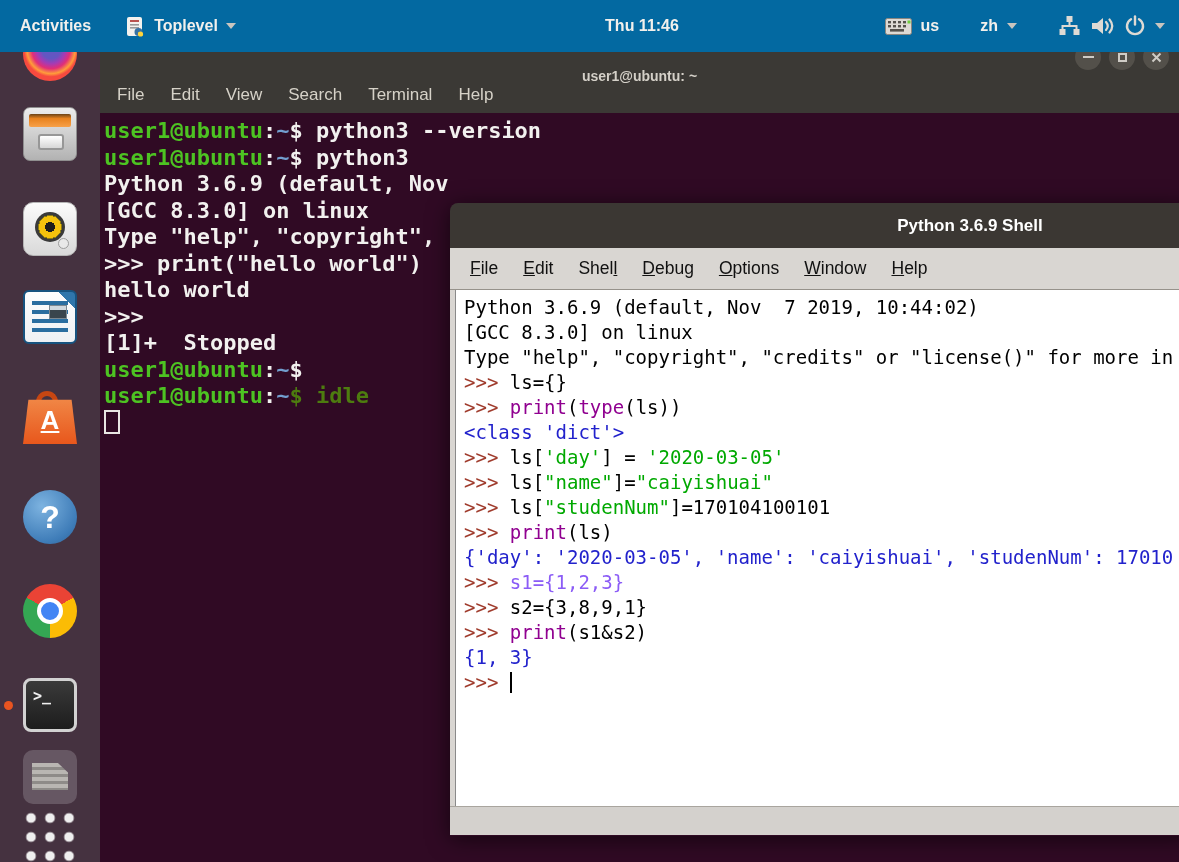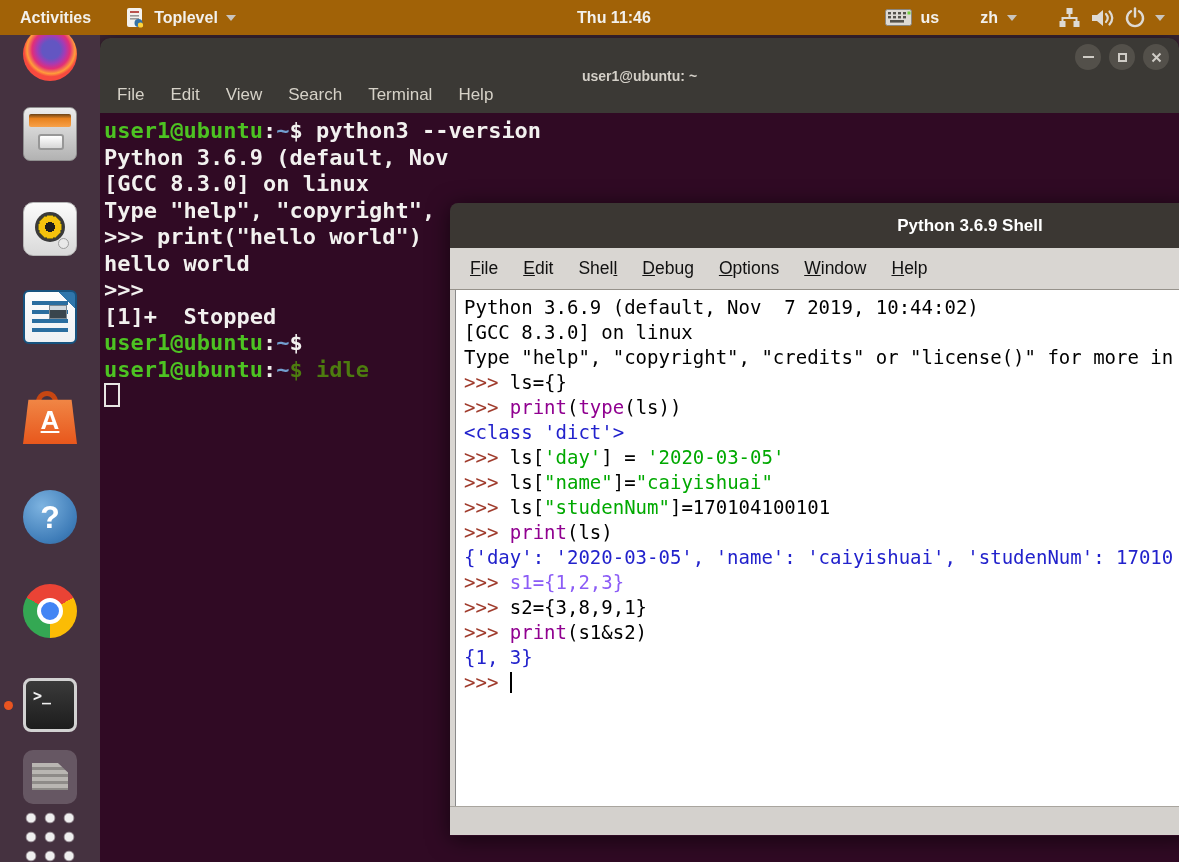--- a/index.html
+++ b/index.html
@@ -1,24 +1,24 @@
 <!DOCTYPE html>
 <html><head>
 <meta charset="utf-8">
 <style>
   html,body{margin:0;padding:0;background:#241722;}
   .screen{position:relative;width:1179px;height:862px;overflow:hidden;background:#3a2433;
           font-family:"Liberation Sans",sans-serif;}
 
   
-  .topbar{position:absolute;left:0;top:0;width:100%;height:35px;background:#a16207;
+  .topbar{position:absolute;left:0;top:0;width:100%;height:52px;background:#0369a1;
           display:flex;align-items:center;color:#f2f0ec;font-weight:bold;font-size:16px;z-index:30;}
   .tb-activities{margin-left:20px;cursor:default;}
   .tb-appmenu{margin-left:34px;display:flex;align-items:center;gap:8px;}
-  .tb-clock{position:absolute;left:614px;transform:translateX(-50%);}
+  .tb-clock{position:absolute;left:642px;transform:translateX(-50%);}
   .tb-right{margin-left:auto;display:flex;align-items:center;gap:9px;padding-right:14px;}
   .caret{width:0;height:0;border-left:5px solid transparent;border-right:5px solid transparent;
          border-top:6px solid #c9c5bf;display:inline-block;} .sp22{margin-left:32px;}
 
   
   .dock{position:absolute;left:0;top:35px;width:100px;height:827px;background:#453240;overflow:hidden;z-index:20;}
   .dock-item{position:absolute;left:23px;width:54px;height:54px;}
   .dock-item:nth-of-type(1){top:-8px;} .dock-item:nth-of-type(2){top:72px;}
   .dock-item:nth-of-type(3){top:167px;} .dock-item:nth-of-type(4){top:255px;}
   .dock-item:nth-of-type(5){top:355px;} .dock-item:nth-of-type(6){top:455px;}
@@ -224,20 +224,21 @@
     <div class="t-menubar">
         <span class="menu-item">File</span>
         <span class="menu-item">Edit</span>
         <span class="menu-item">View</span>
         <span class="menu-item">Search</span>
         <span class="menu-item">Terminal</span>
         <span class="menu-item">Help</span>
       </div>
     <div class="t-content">
         <div class="code-line"><span style="color: rgb(77, 195, 34);">user1@ubuntu</span><span style="color: rgb(242, 241, 239);">:</span><span style="color: rgb(114, 159, 207);">~</span><span style="color: rgb(242, 241, 239);">$ python3 --version</span></div>
+        <div class="code-line"><span style="color: rgb(77, 195, 34);">user1@ubuntu</span><span style="color: rgb(242, 241, 239);">:</span><span style="color: rgb(114, 159, 207);">~</span><span style="color: rgb(242, 241, 239);">$ python3</span></div>
         <div class="code-line"><span style="color: rgb(242, 241, 239);">Python 3.6.9 (default, Nov</span></div>
         <div class="code-line"><span style="color: rgb(242, 241, 239);">[GCC 8.3.0] on linux</span></div>
         <div class="code-line"><span style="color: rgb(242, 241, 239);">Type "help", "copyright",</span></div>
         <div class="code-line"><span style="color: rgb(242, 241, 239);">&gt;&gt;&gt; print("hello world")</span></div>
         <div class="code-line"><span style="color: rgb(242, 241, 239);">hello world</span></div>
         <div class="code-line"><span style="color: rgb(242, 241, 239);">&gt;&gt;&gt;</span></div>
         <div class="code-line"><span style="color: rgb(242, 241, 239);">[1]+  Stopped</span></div>
         <div class="code-line"><span style="color: rgb(77, 195, 34);">user1@ubuntu</span><span style="color: rgb(242, 241, 239);">:</span><span style="color: rgb(114, 159, 207);">~</span><span style="color: rgb(242, 241, 239);">$</span></div>
         <div class="code-line"><span style="color: rgb(77, 195, 34);">user1@ubuntu</span><span style="color: rgb(242, 241, 239);">:</span><span style="color: rgb(114, 159, 207);">~</span><span style="color: #4d7c0f;">$ idle</span></div>
         <div class="code-line"><span class="cursor-hollow"></span></div>

